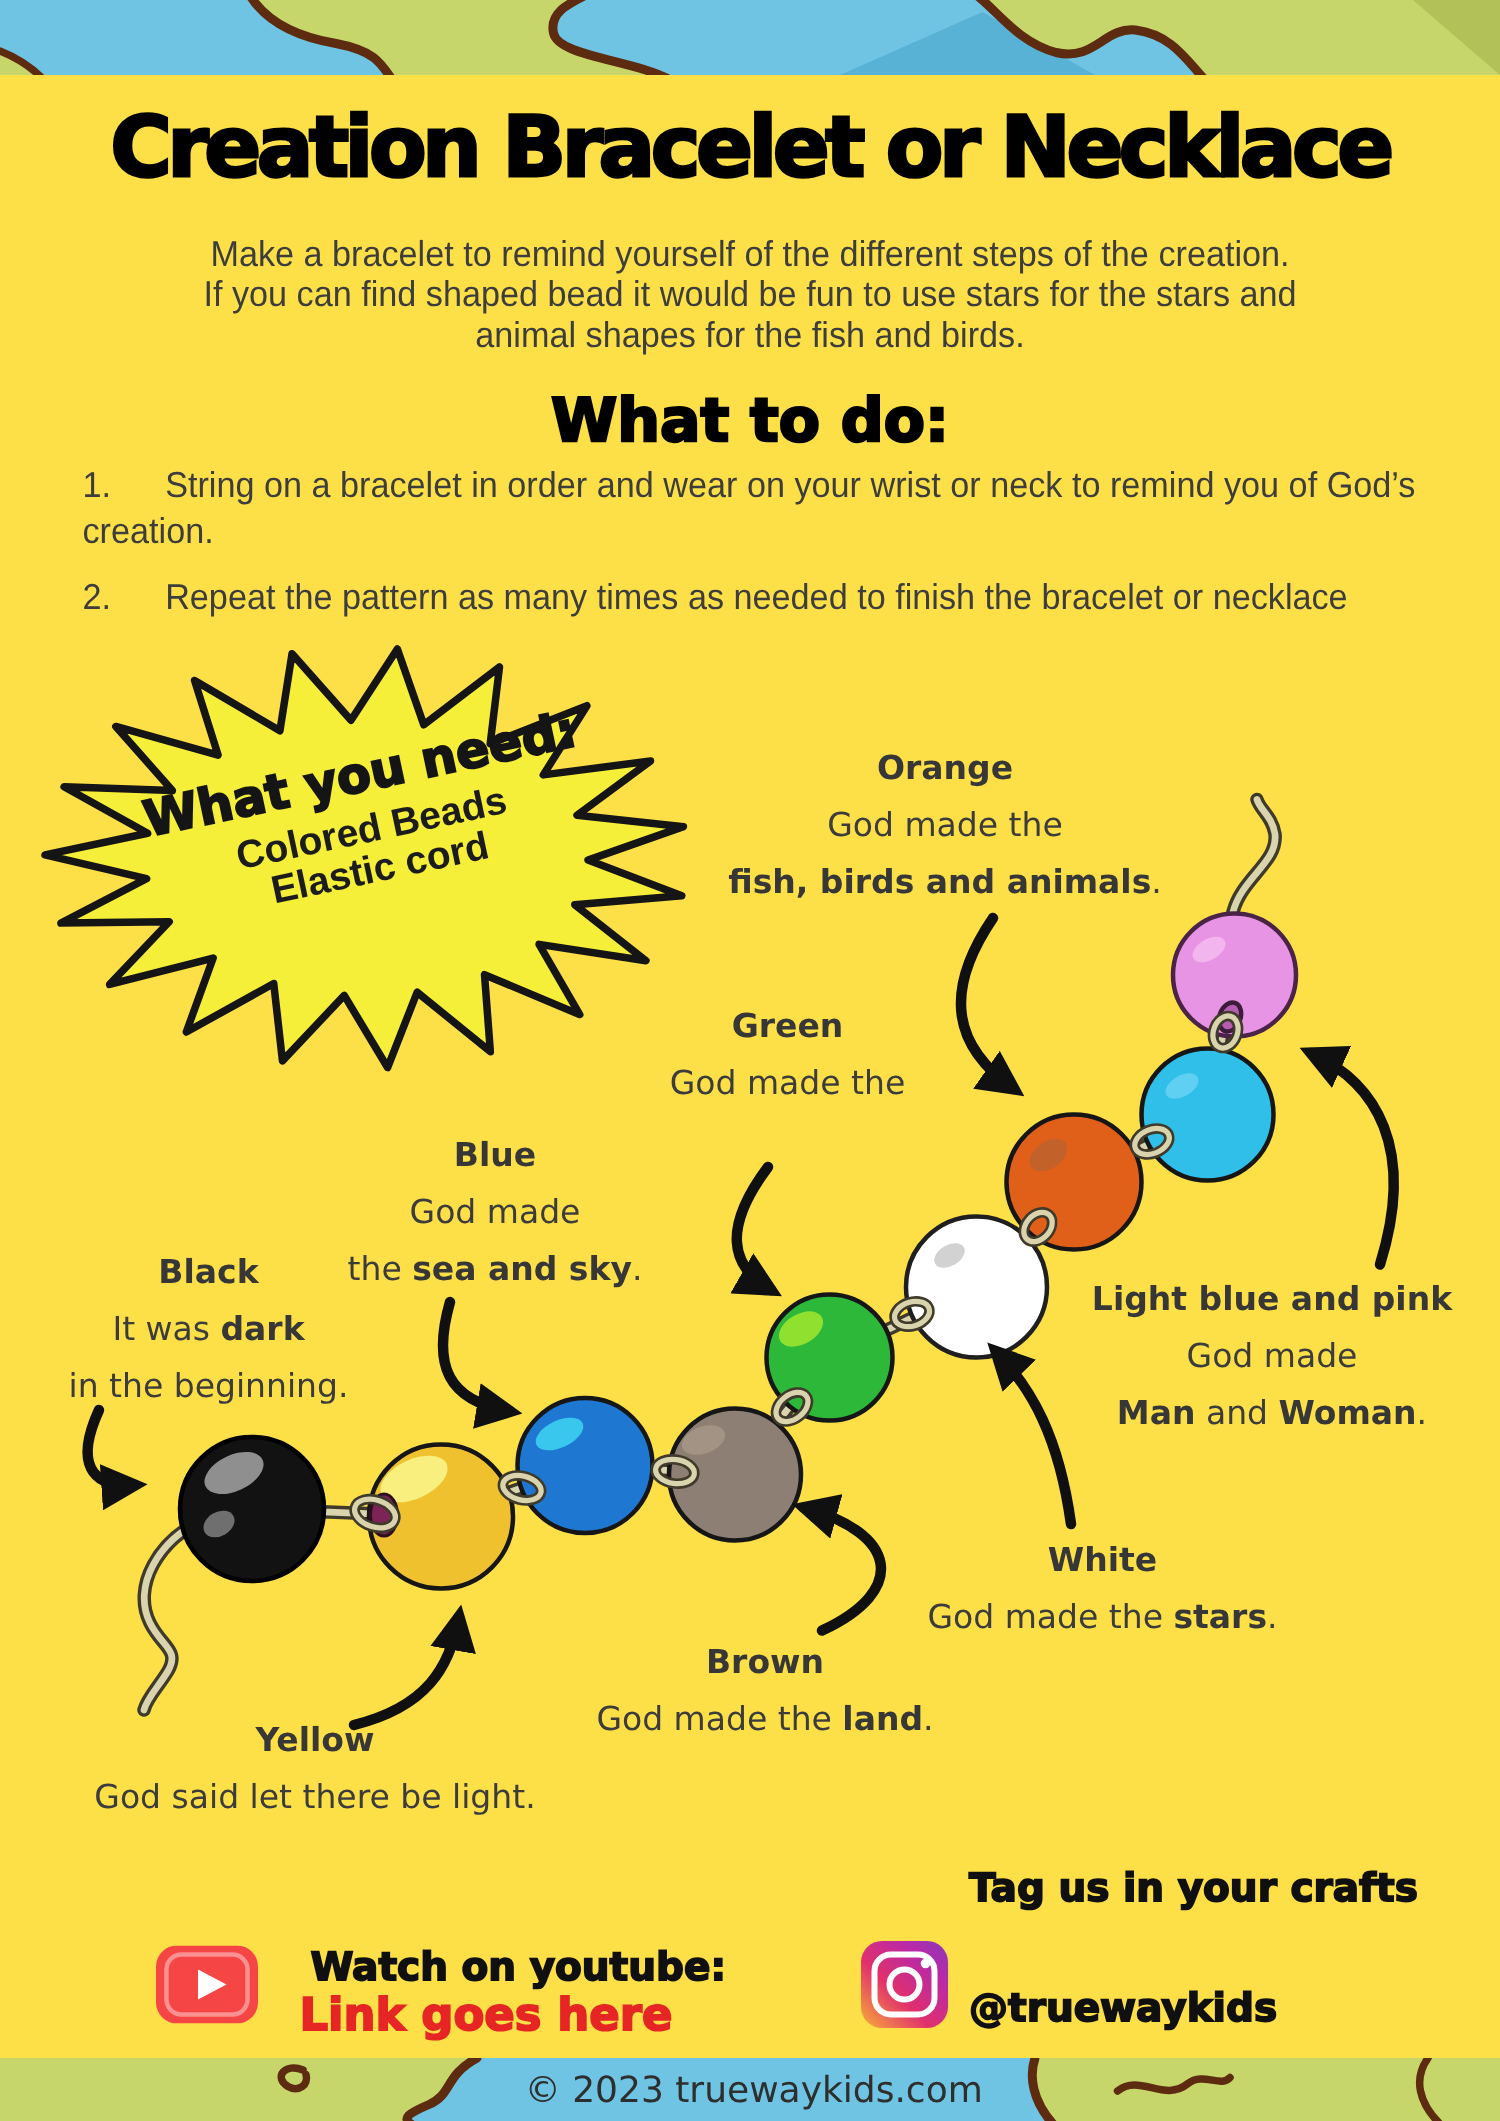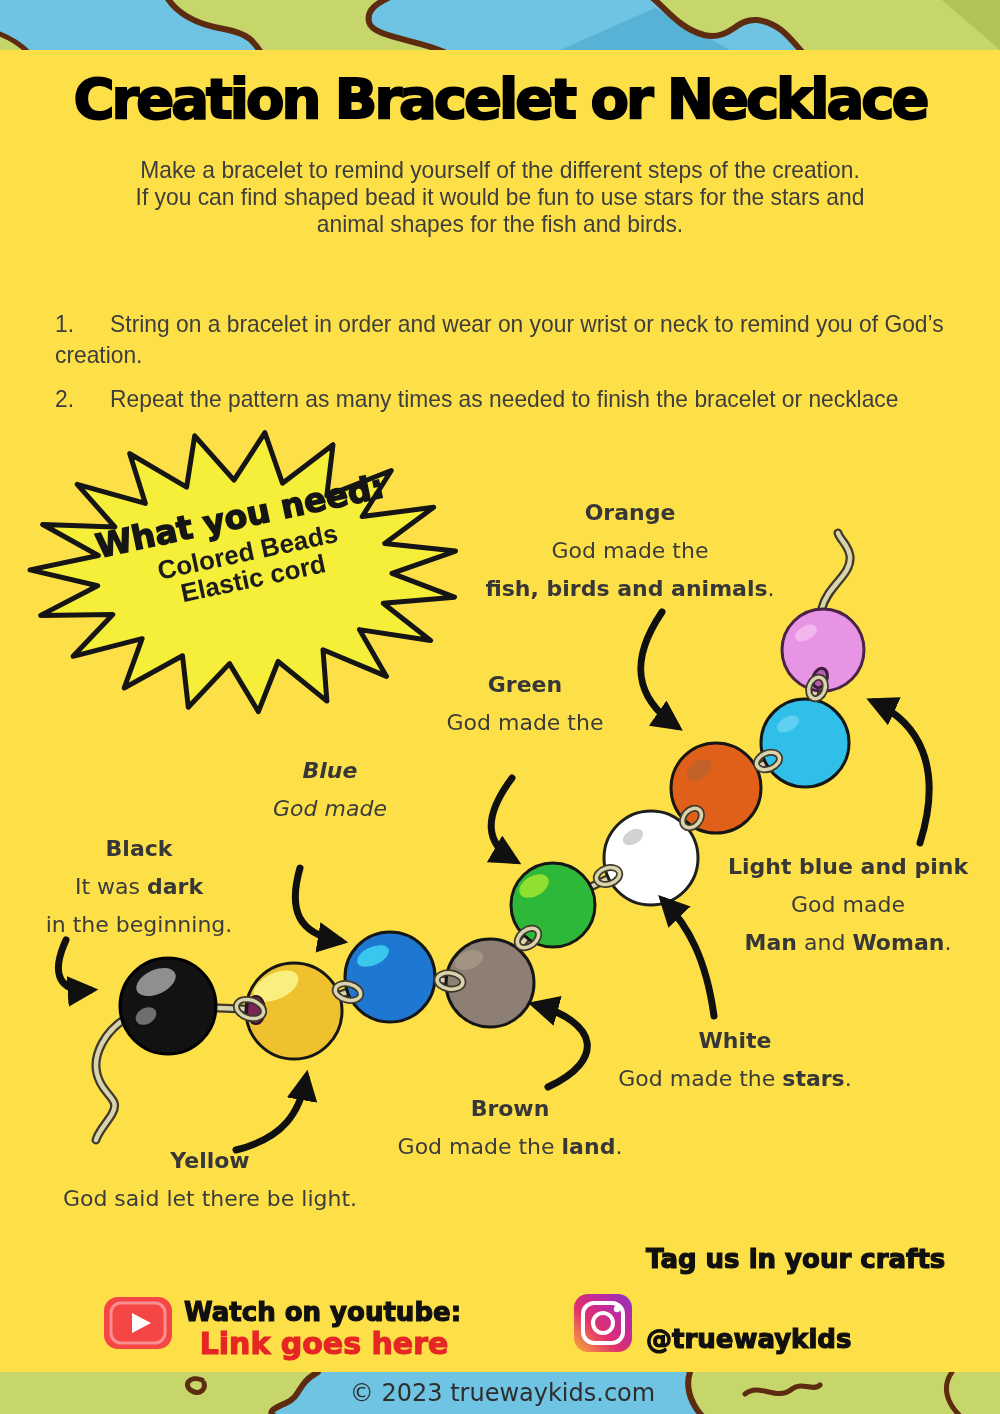--- a/index.html
+++ b/index.html
@@ -32,31 +32,31 @@
   .burst-heading{font-size:33px;-webkit-text-stroke:1.4px #151515;margin-bottom:4px;}
   .burst-item{font-size:26px;font-weight:bold;line-height:27px;color:#1c1c1c;}
 
   
   .diagram{position:absolute;inset:0;width:1000px;height:1414px;z-index:1;pointer-events:none;}
 
   .bead-label{position:absolute;text-align:center;font-family:"DejaVu Sans",sans-serif;
               font-size:22px;line-height:38px;color:#3c3c3c;z-index:2;}
   .bead-label .b{font-weight:bold;color:#373737;}
   .label-black{left:6px;top:830px;width:266px;text-align:center;}
-  .label-blue{left:160px;top:752px;width:340px;font-style:italic;}
+  .label-blue{left:160px;top:752px;width:340px;}
   .label-green{left:330px;top:666px;width:390px;}
   .label-orange{left:420px;top:494px;width:420px;}
   .label-lightblue-pink{left:700px;top:848px;width:296px;}
   .label-white{left:560px;top:1022px;width:350px;}
   .label-brown{left:330px;top:1090px;width:360px;}
   .label-yellow{left:20px;top:1142px;width:380px;}
 
   
   .yt-icon{position:absolute;left:104px;top:1297px;z-index:3;}
-  .yt-label{position:absolute;left:184px;top:1297px;width:300px;font-size:26px;color:#101010;z-index:3;}
+  .yt-label{position:absolute;left:184px;top:1297px;width:300px;font-size:26px;color:#101010;z-index:3;text-align:right;}
   .yt-link{position:absolute;left:184px;top:1326px;width:280px;text-align:center;font-size:30px;z-index:3;}
   .ig-icon{position:absolute;left:574px;top:1294px;z-index:3;}
   .ig-label{position:absolute;left:646px;top:1244px;width:330px;font-size:26px;color:#101010;z-index:3;}
   .ig-handle{position:absolute;left:646px;top:1324px;width:330px;font-size:26px;color:#101010;z-index:3;}
 </style>
 </head>
 <body>
 
 <div class="page">
 
@@ -74,20 +74,21 @@
   </svg>
 
   <h1 class="title comic">Creation Bracelet or Necklace</h1>
 
   <div class="intro">
     <div>Make a bracelet to remind yourself of the different steps of the creation.</div>
     <div>If you can find shaped bead it would be fun to use stars for the stars and</div>
     <div>animal shapes for the fish and birds.</div>
   </div>
 
+  <h2 class="what-to-do comic">What to do:</h2>
 
   <div class="steps">
     <div class="step">
       <span class="step-num">1.</span><span>String on a bracelet in order and wear on your wrist or neck to remind you of God’s creation.</span>
     </div>
     <div class="step">
       <span class="step-num">2.</span><span>Repeat the pattern as many times as needed to finish the bracelet or necklace</span>
     </div>
   </div>
 
@@ -198,20 +199,21 @@
       <div><span>It was </span><span class="b">dark</span></div>
       <div><span>in the beginning.</span></div>
     </div>
   <div class="bead-label label-yellow">
       <div><span class="b">Yellow</span></div>
       <div><span>God said let there be light.</span></div>
     </div>
   <div class="bead-label label-blue">
       <div><span class="b">Blue</span></div>
       <div><span>God made</span></div>
+      <div><span>the </span><span class="b">sea and sky</span><span>.</span></div>
     </div>
   <div class="bead-label label-brown">
       <div><span class="b">Brown</span></div>
       <div><span>God made the </span><span class="b">land</span><span>.</span></div>
     </div>
   <div class="bead-label label-green">
       <div><span class="b">Green</span></div>
       <div><span>God made the</span></div>
     </div>
   <div class="bead-label label-white">

